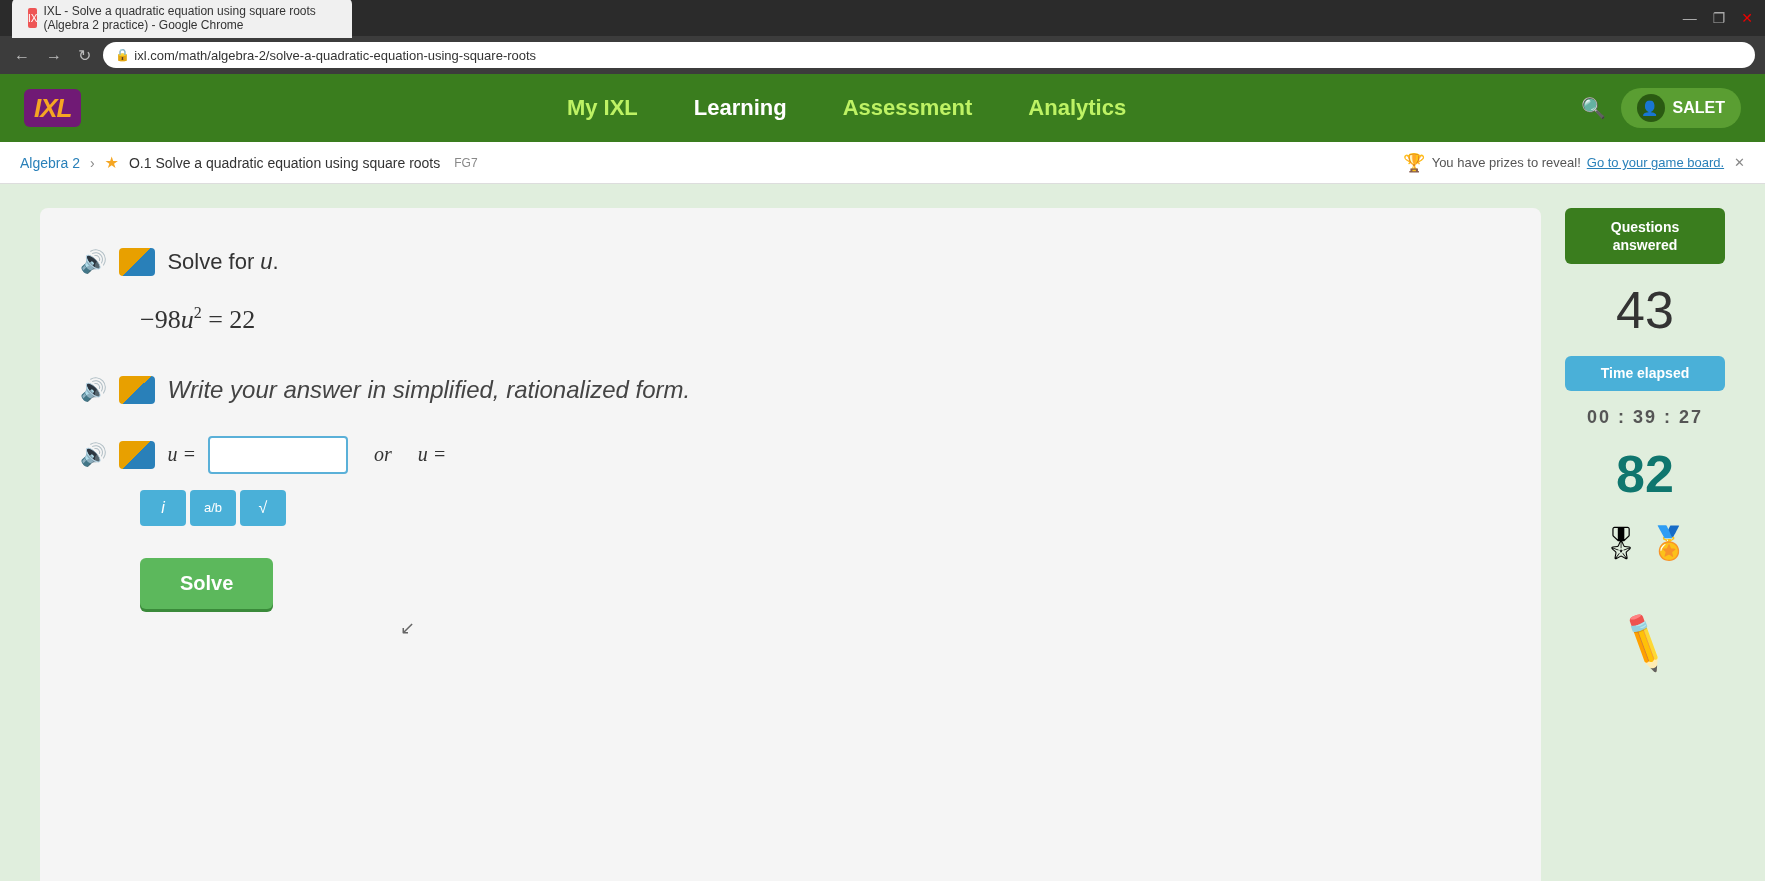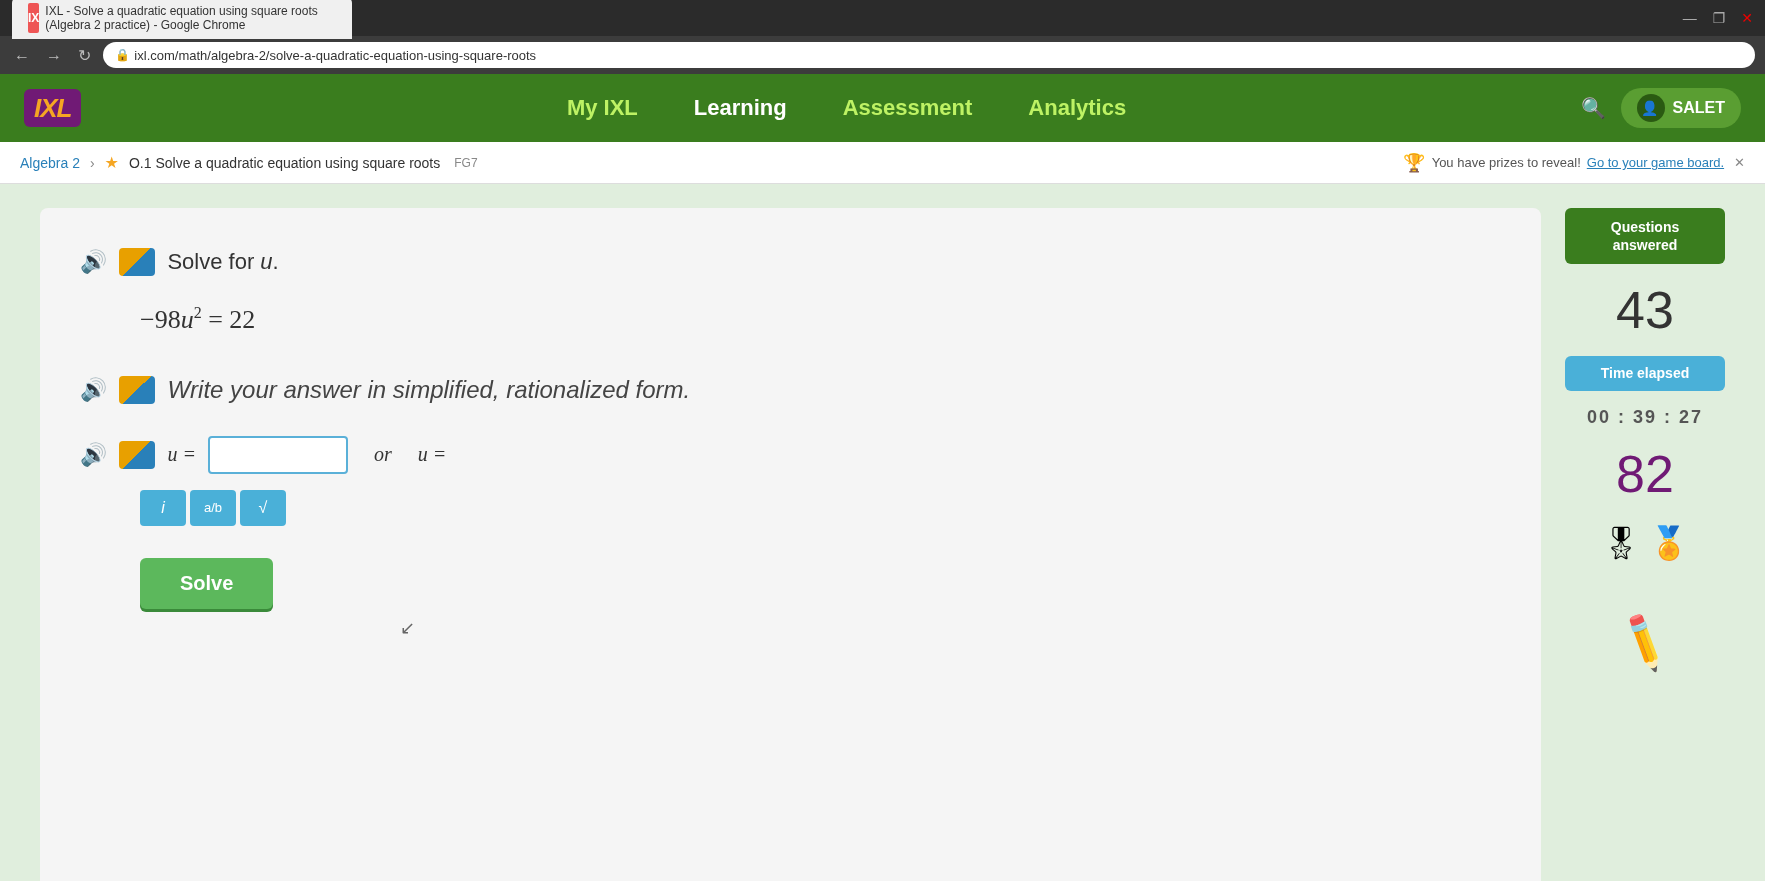--- a/index.html
+++ b/index.html
@@ -22,21 +22,21 @@
       background: #f0f0f0;
       color: #333;
       padding: 6px 16px;
       border-radius: 6px 6px 0 0;
       font-size: 12px;
       display: flex;
       align-items: center;
       gap: 6px;
       max-width: 340px;
     }
-    .tab-favicon { width: 14px; height: 30px; background: #e55; border-radius: 2px; display: flex; align-items: center; justify-content: center; color: white; font-size: 12px; font-weight: bold; }
+    .tab-favicon { width: 14px; height: 20px; background: #e55; border-radius: 2px; display: flex; align-items: center; justify-content: center; color: white; font-size: 10px; font-weight: normal; }
     .title-bar-controls { display: flex; gap: 16px; color: #aaa; font-size: 14px; }
 
     .address-bar-row {
       background: #3c3c3c;
       height: 38px;
       display: flex;
       align-items: center;
       padding: 0 10px;
       gap: 8px;
     }
@@ -268,22 +268,22 @@
       cursor: pointer;
       line-height: 1.3;
       display: flex;
       align-items: center;
       justify-content: center;
       gap: 4px;
     }
 
     .smart-score-number {
       font-size: 52px;
-      font-weight: normal;
-      color: #701a75;
+      font-weight: bold;
+      color: #0f766e;
       text-align: right;
       line-height: 1;
       margin: 4px 0;
     }
 
     .badges { display: flex; gap: 8px; justify-content: center; margin-top: 4px; }
     .badge-red { font-size: 32px; }
     .badge-blue { font-size: 32px; }
 
     .info-circle {

